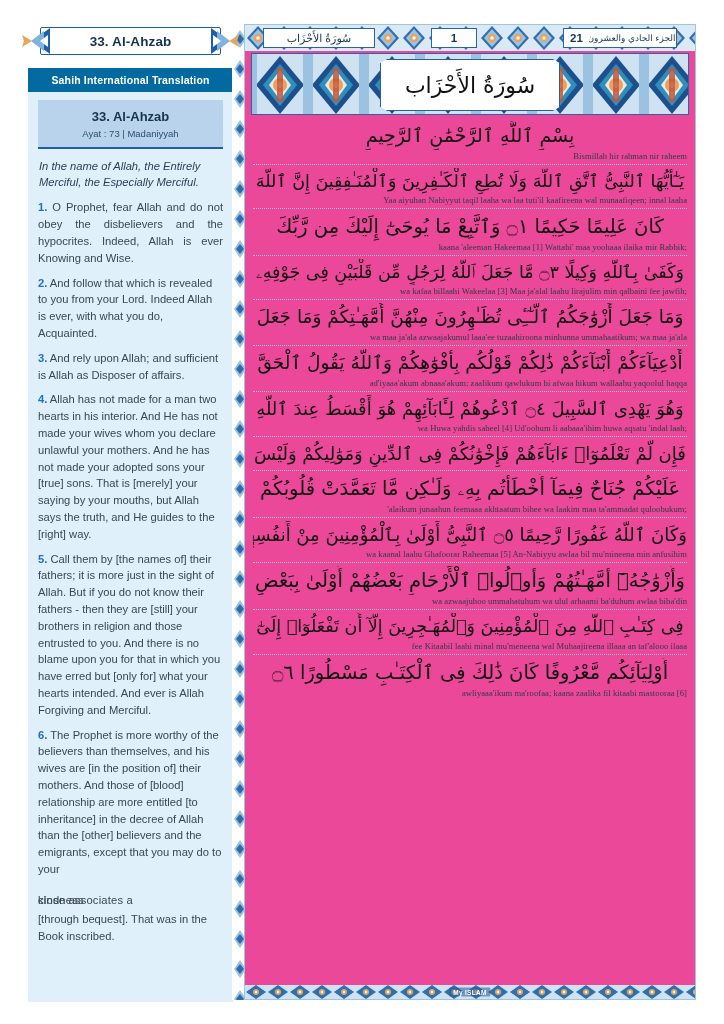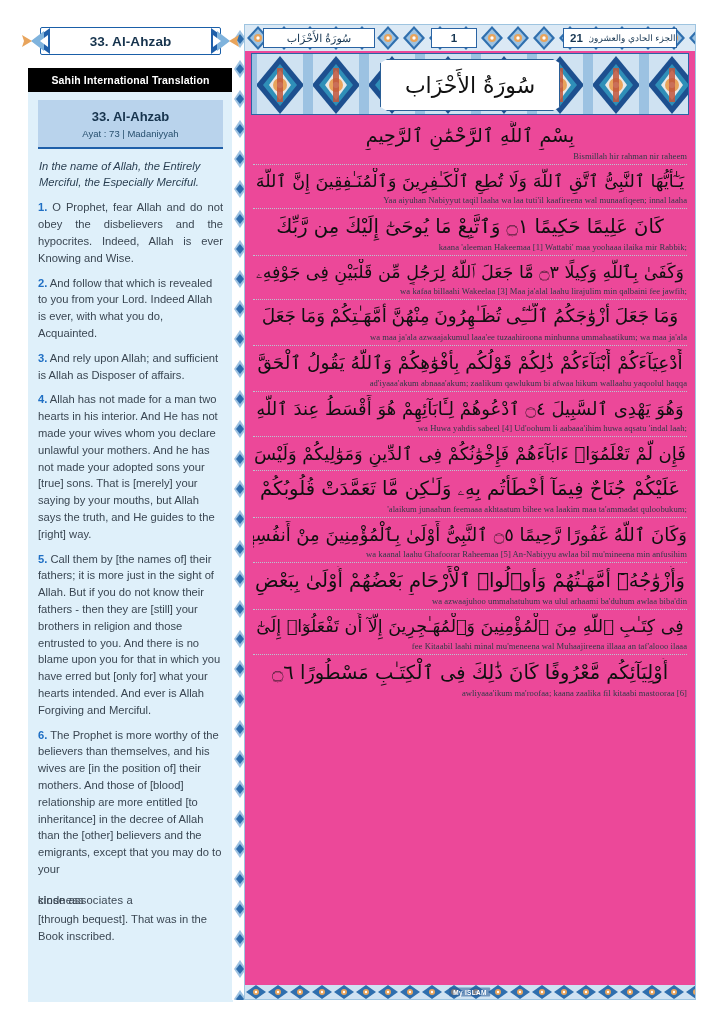--- a/index.html
+++ b/index.html
@@ -42,21 +42,21 @@
     letter-spacing: .1px;
   }
   .ribbon-wing {
     position: absolute; top: 0; width: 28px; height: 34px; z-index: 4;
   }
   .ribbon-wing.left  { left: -6px; }
   .ribbon-wing.right { right: -6px; }
 
   
   .trans-header {
-    background: #000000;
+    background: #0369a1;
     color: #ffffff;
     text-align: center;
     font-size: 10.5px;
     font-weight: bold;
     padding: 6px 2px 6px;
     letter-spacing: .15px;
   }
 
   
   .trans-body {
@@ -338,21 +338,21 @@
         </div>
         <div class="verse-row">
           <div class="verse-ar">كَانَ عَلِيمًا حَكِيمًا ۝١ وَٱتَّبِعْ مَا يُوحَىٰٓ إِلَيْكَ مِن رَّبِّكَ</div>
           <div class="verse-tr" style="white-space: nowrap;">kaana 'aleeman Hakeemaa [1] Wattabi' maa yoohaaa ilaika mir Rabbik;</div>
         </div>
         <div class="verse-row">
           <div class="verse-ar" style="font-size: 17.5px;">وَكَفَىٰ بِٱللَّهِ وَكِيلًا ۝٣ مَّا جَعَلَ ٱللَّهُ لِرَجُلٍ مِّن قَلْبَيْنِ فِى جَوْفِهِۦ</div>
           <div class="verse-tr" style="white-space: nowrap;">wa kafaa billaahi Wakeelaa [3] Maa ja'alal laahu lirajulim min qalbaini fee jawfih;</div>
         </div>
         <div class="verse-row">
-          <div class="verse-ar" style="font-size: 18.5px; font-family: Liberation Serif, serif;">وَمَا جَعَلَ أَزْوَٰجَكُمُ ٱلَّـٰٓـِٔى تُظَـٰهِرُونَ مِنْهُنَّ أُمَّهَـٰتِكُمْ وَمَا جَعَلَ</div>
+          <div class="verse-ar" style="font-size: 18.5px;">وَمَا جَعَلَ أَزْوَٰجَكُمُ ٱلَّـٰٓـِٔى تُظَـٰهِرُونَ مِنْهُنَّ أُمَّهَـٰتِكُمْ وَمَا جَعَلَ</div>
           <div class="verse-tr" style="white-space: nowrap;">wa maa ja'ala azwaajakumul laaa'ee tuzaahiroona minhunna ummahaatikum; wa maa ja'ala</div>
         </div>
         <div class="verse-row">
           <div class="verse-ar" style="font-size: 18.5px;">أَدْعِيَآءَكُمْ أَبْنَآءَكُمْ ذَٰلِكُمْ قَوْلُكُم بِأَفْوَٰهِكُمْ وَٱللَّهُ يَقُولُ ٱلْحَقَّ</div>
           <div class="verse-tr" style="white-space: nowrap;">ad'iyaaa'akum abnaaa'akum; zaalikum qawlukum bi afwaa hikum wallaahu yaqoolul haqqa</div>
         </div>
         <div class="verse-row">
           <div class="verse-ar" style="font-size: 18px;">وَهُوَ يَهْدِى ٱلسَّبِيلَ ۝٤ ٱدْعُوهُمْ لِـَٔابَآئِهِمْ هُوَ أَقْسَطُ عِندَ ٱللَّهِ</div>
           <div class="verse-tr" style="white-space: nowrap;">wa Huwa yahdis sabeel [4] Ud'oohum li aabaaa'ihim huwa aqsatu 'indal laah;</div>
         </div>

